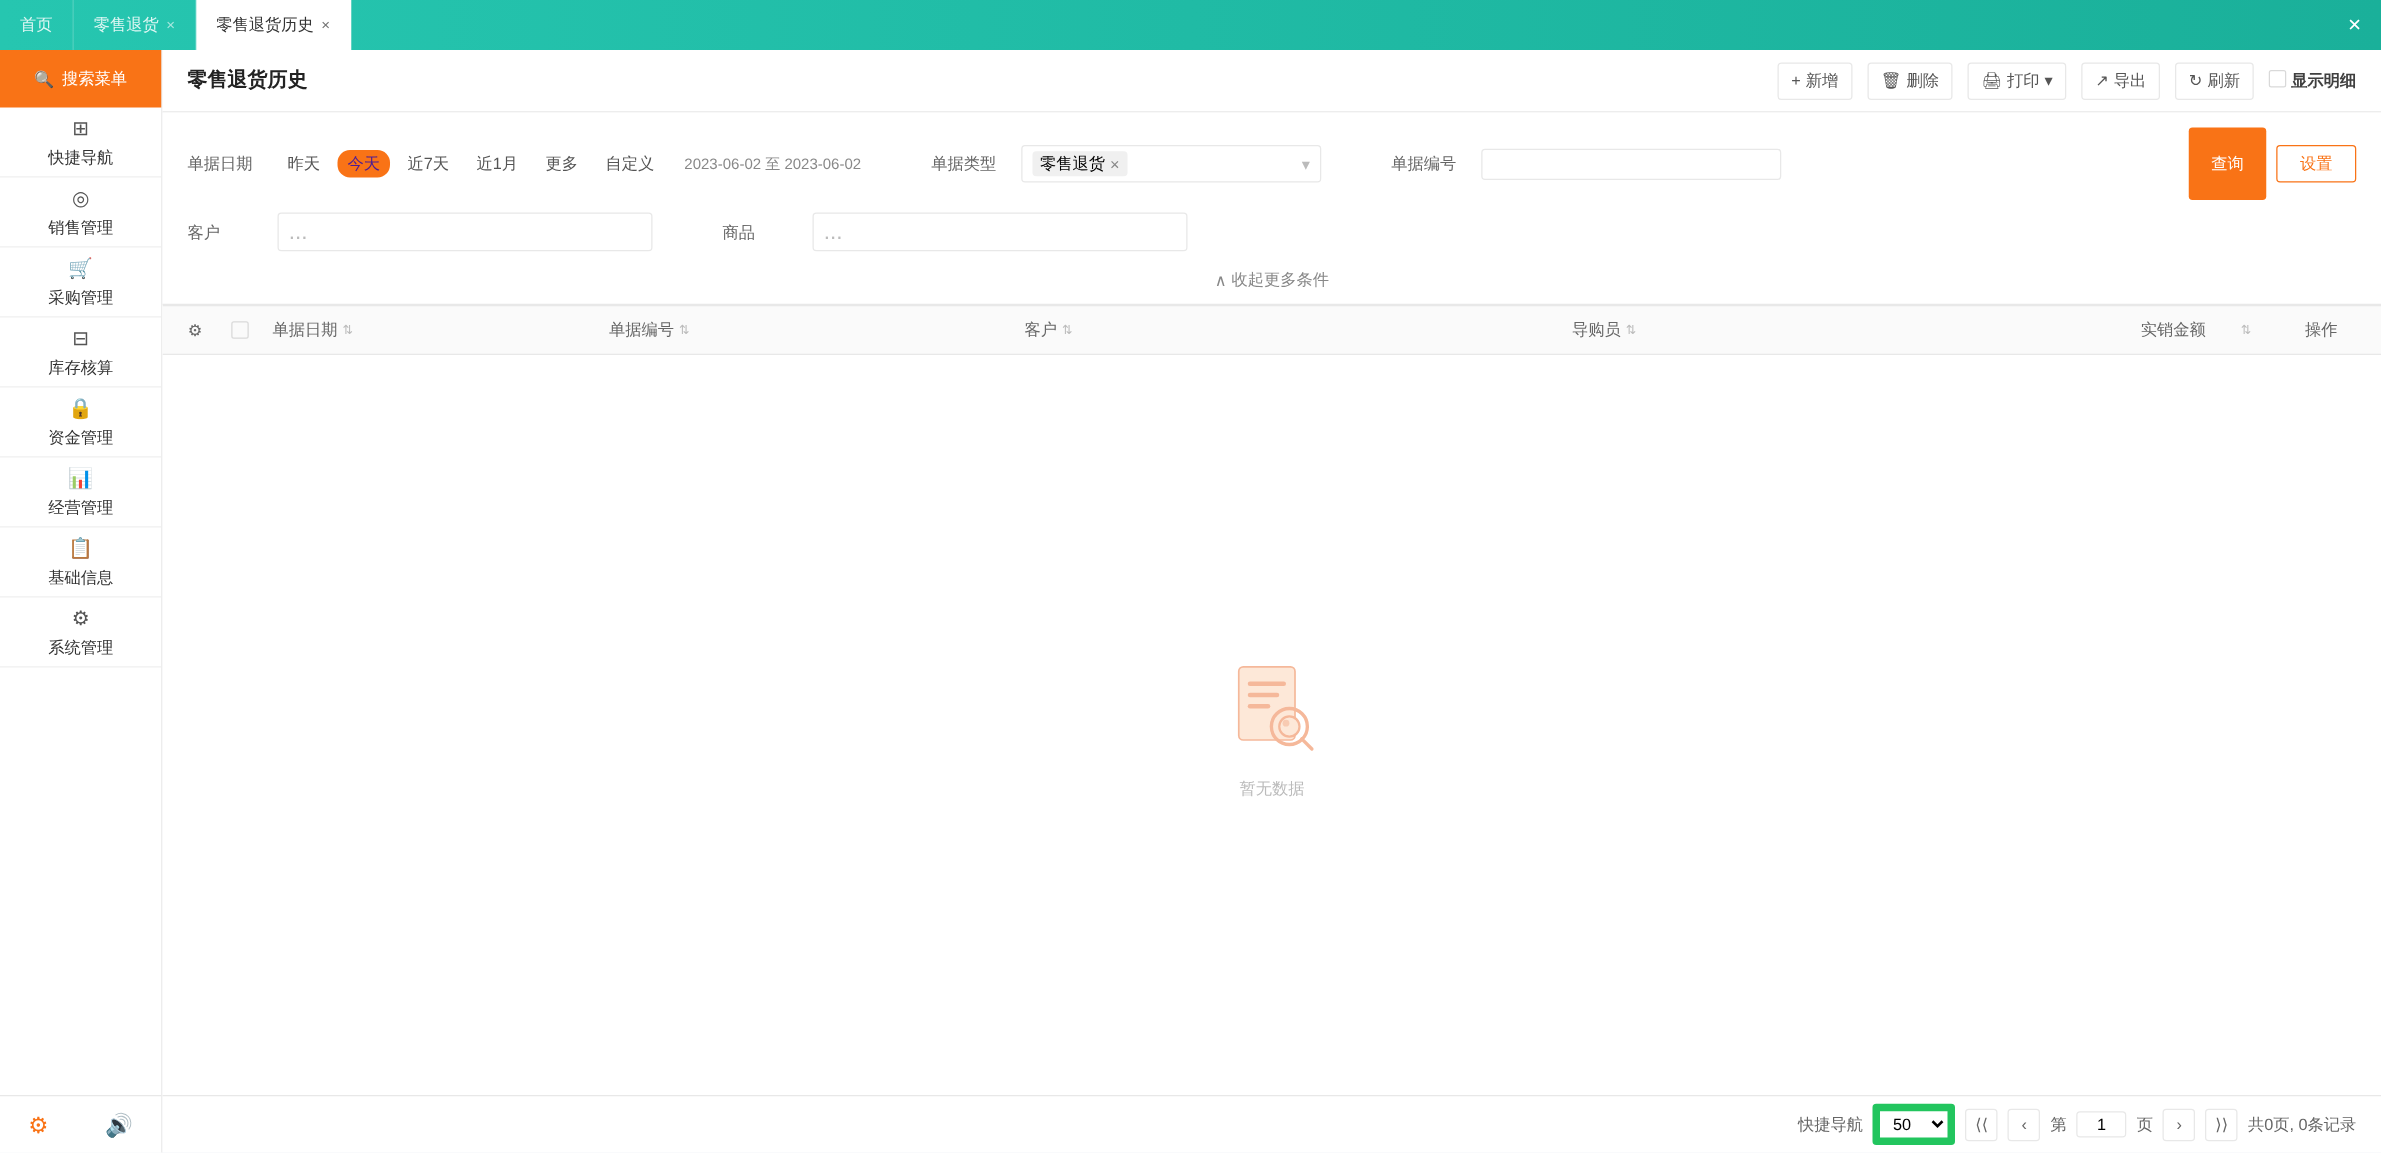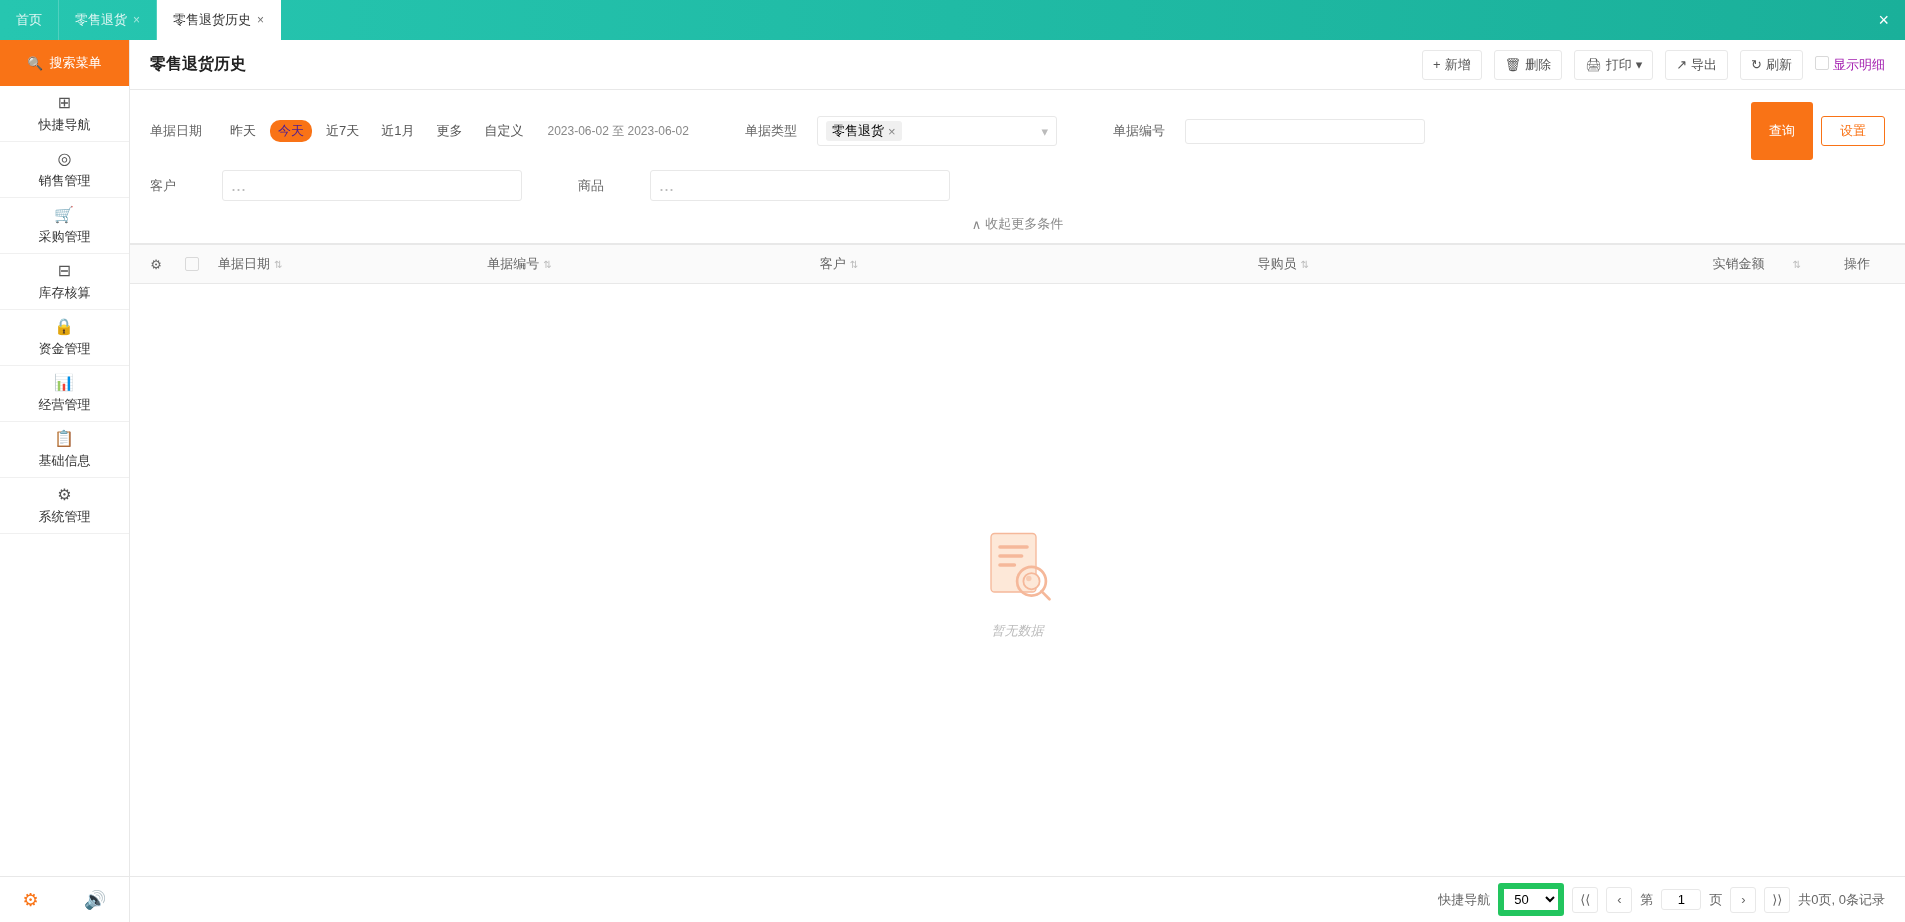--- a/index.html
+++ b/index.html
@@ -154,21 +154,22 @@
       padding: 5px 18px;
       border-radius: 3px;
       cursor: pointer;
       font-size: 13px;
     }
     .display-detail {
       display: flex;
       align-items: flex-start;
       gap: 4px;
       font-size: 13px;
-      color: #a21caf;
+      color: #404040;
+      font-weight: bold;
     }
 
     
     .filter-area {
       background: #fff;
       padding: 12px 20px 8px;
       border-bottom: 1px solid #e8e8e8;
     }
     .filter-row {
       display: flex;
@@ -284,21 +285,20 @@
 
     .empty-area {
       flex: 1;
       display: flex;
       flex-direction: column;
       align-items: center;
       justify-content: center;
       color: #bbb;
       font-size: 14px;
       gap: 12px;
-      font-style: italic;
     }
     .empty-icon {
       width: 90px;
       height: 90px;
     }
 
     
     .pagination {
       height: 46px;
       display: flex;

